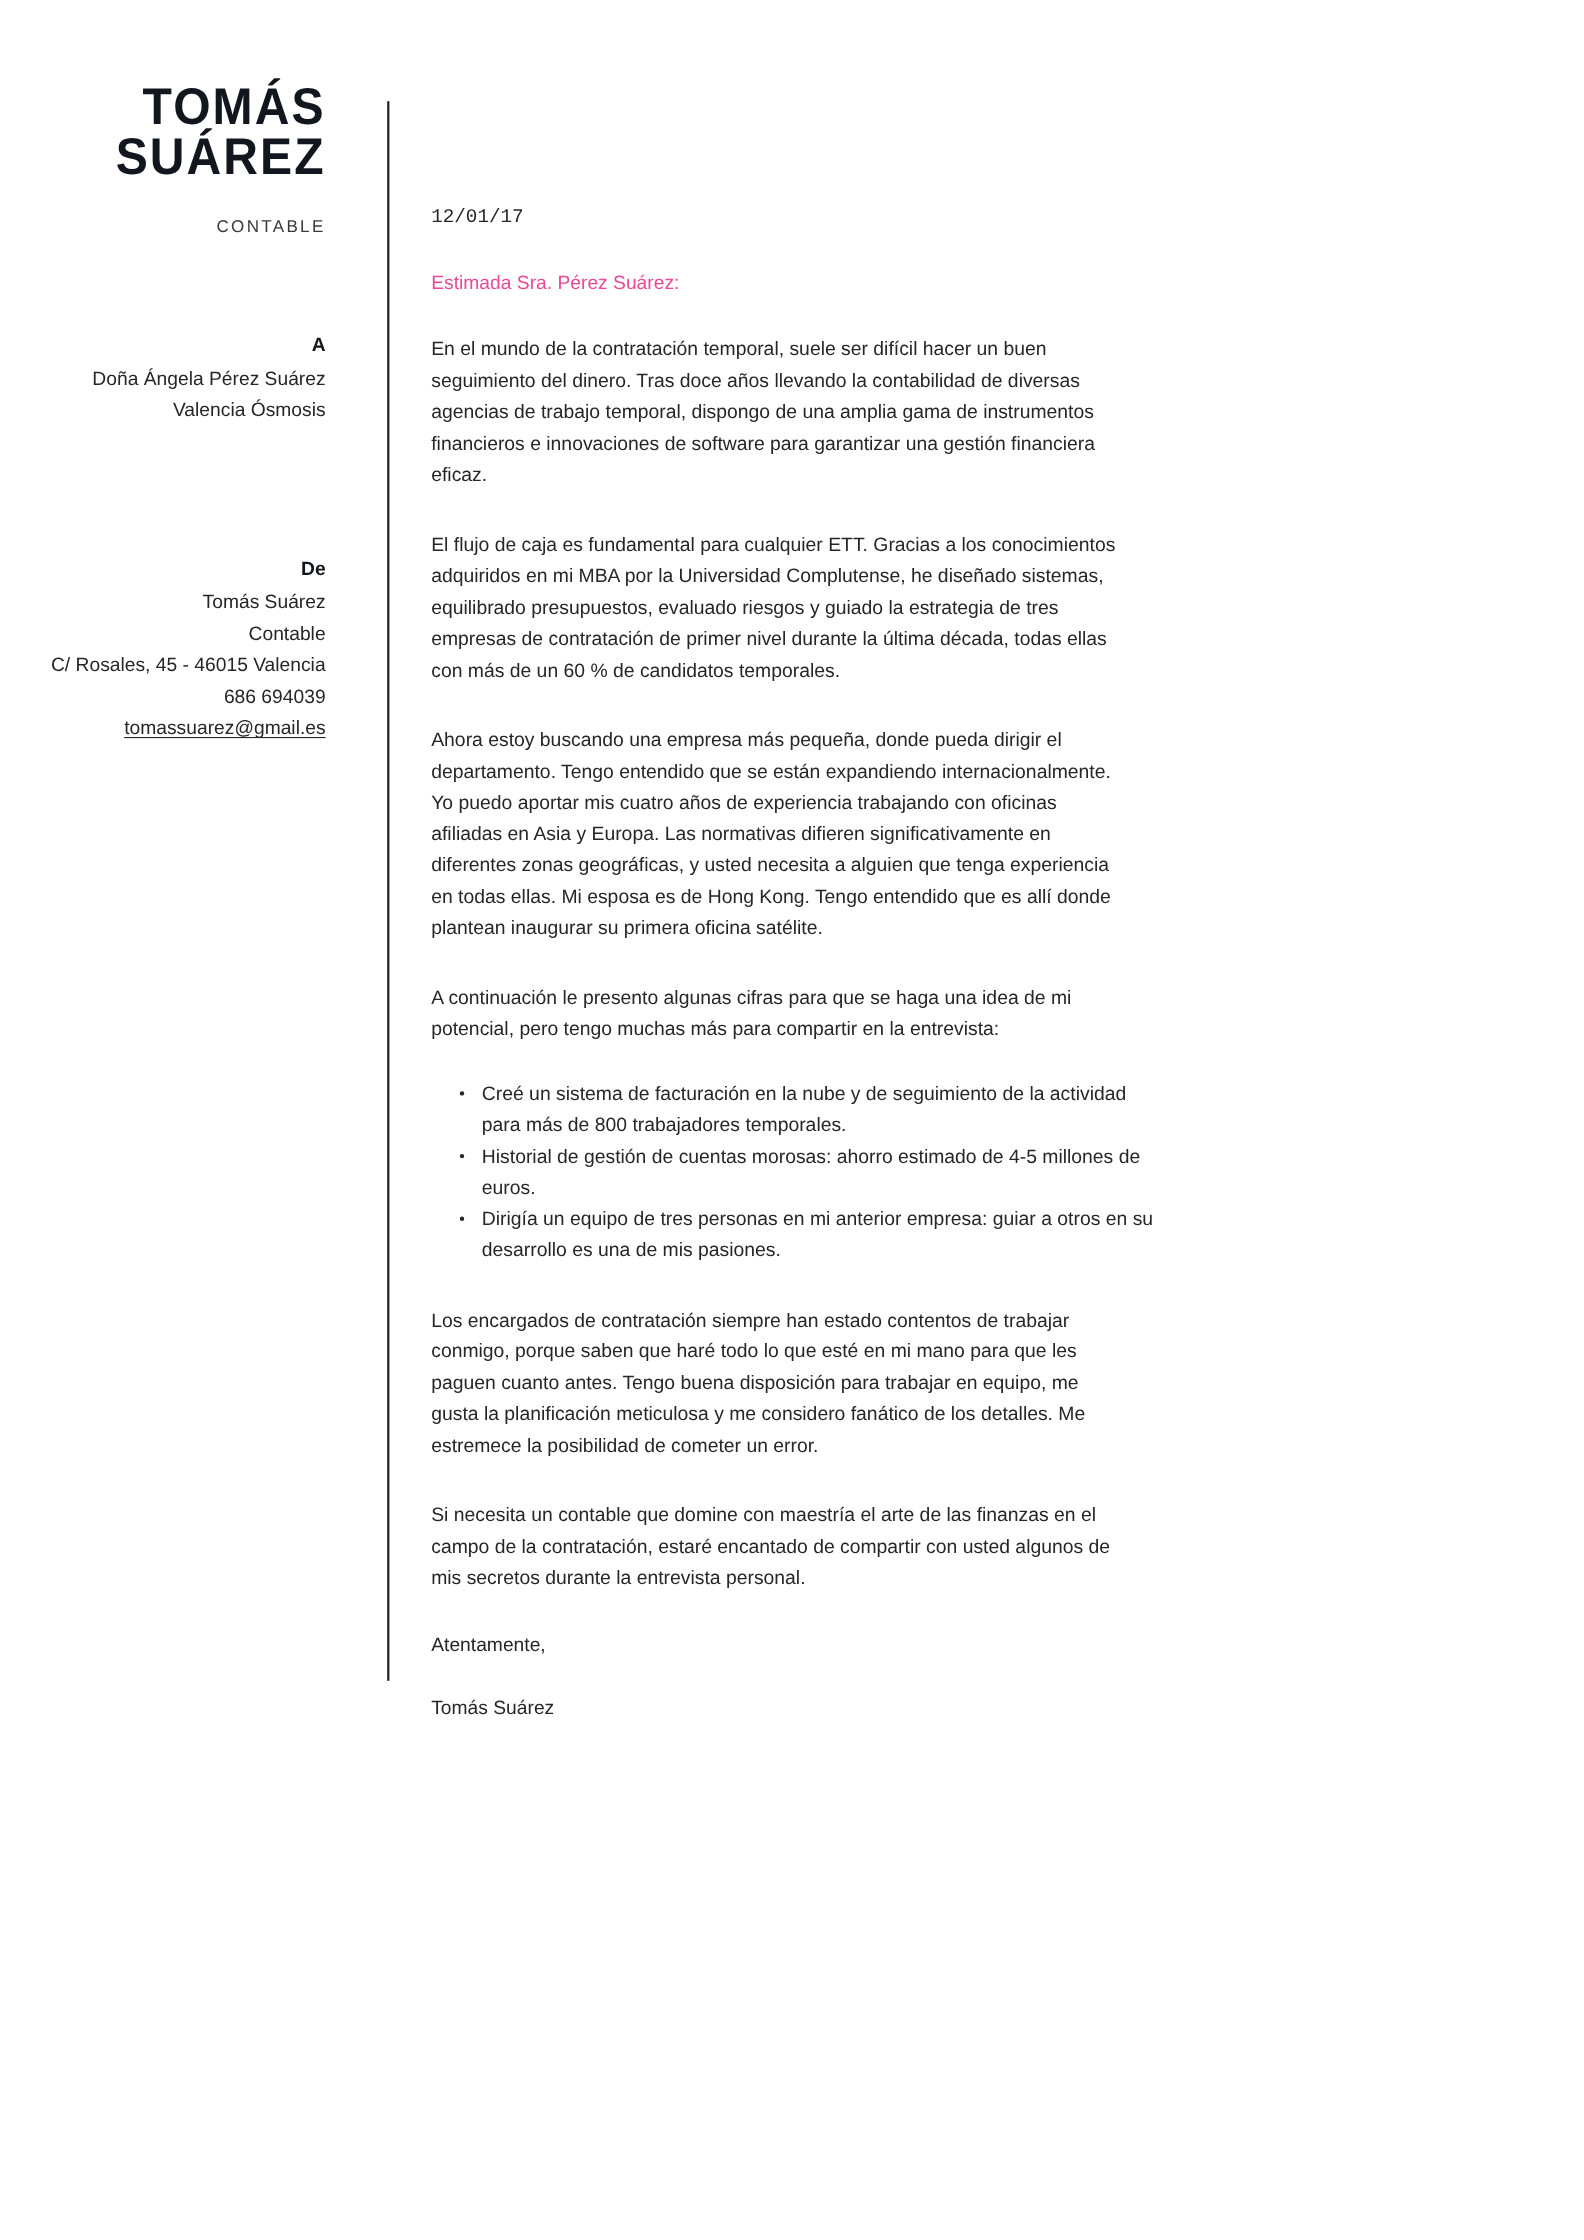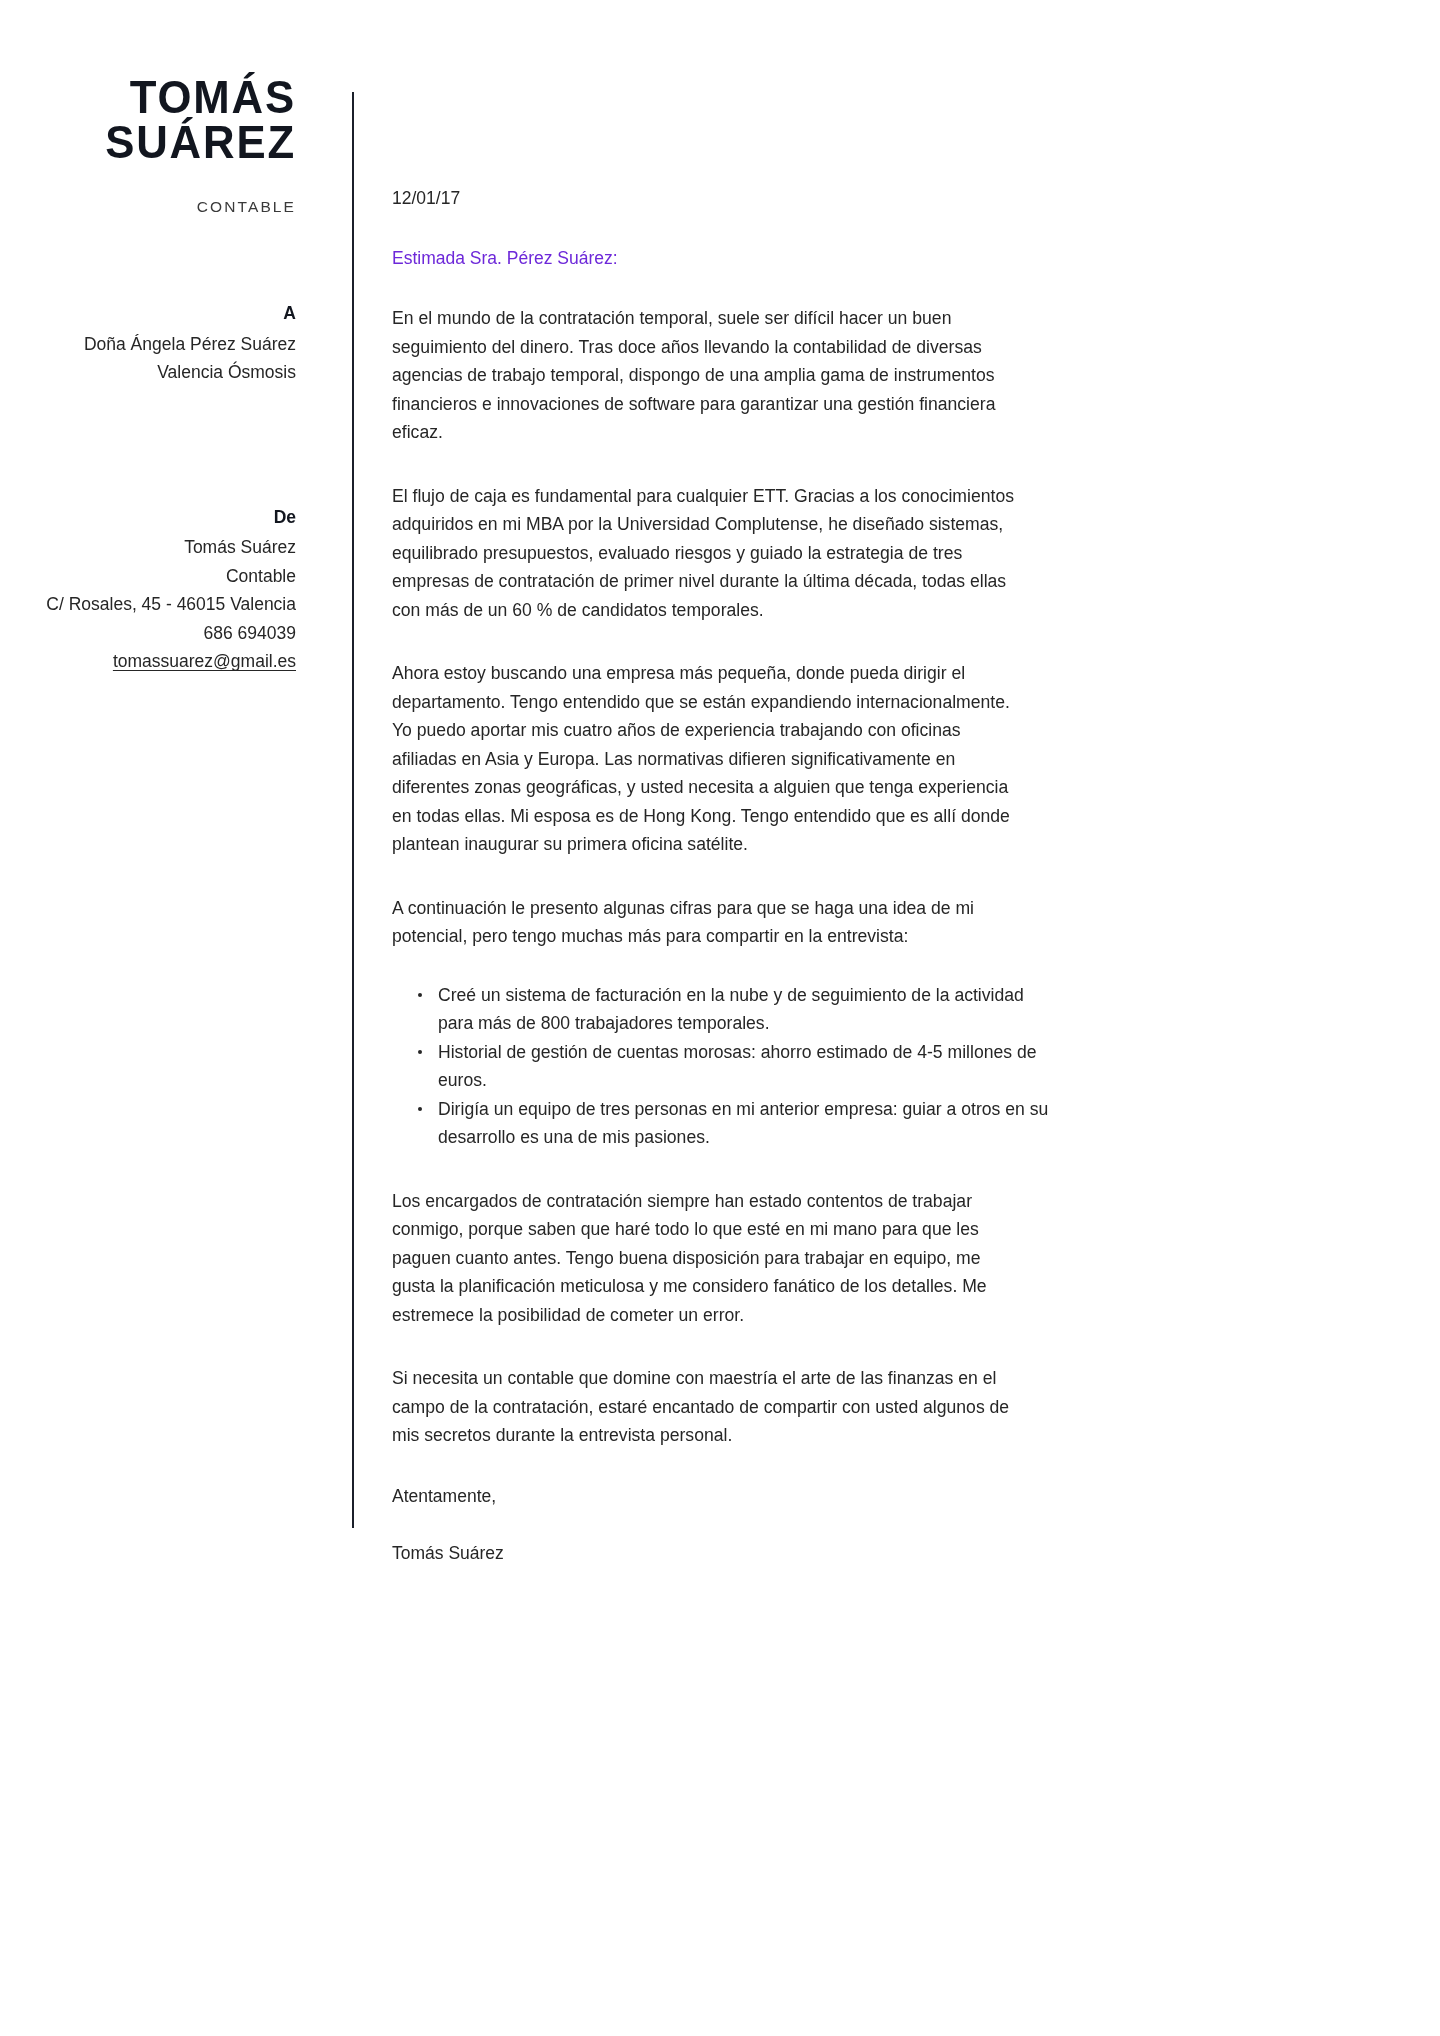--- a/index.html
+++ b/index.html
@@ -94,25 +94,26 @@
     text-decoration: underline;
     text-underline-offset: 3px;
     color: #262626;
   }
 
   
   .letter-date {
     margin-top: 188px;
     font-size: 17.5px;
     color: #262626;
+    font-family: Liberation Mono, monospace;
   }
   .salutation {
     margin-top: 39px;
     font-size: 17.5px;
-    color: #6d28d9;
+    color: #ec4899;
   }
   .para {
     margin-top: 35px;
     font-size: 17.6px;
     line-height: 1.62;
     color: #262626;
     max-width: 625px;
   }
   .bullets {
     margin: 30px 0 0 0;

